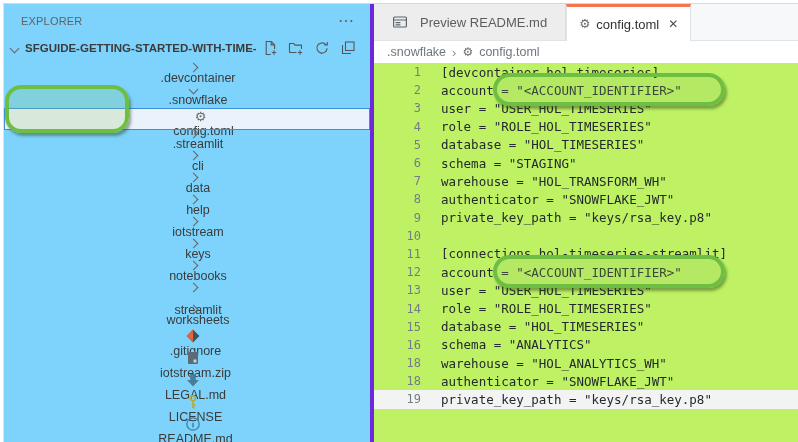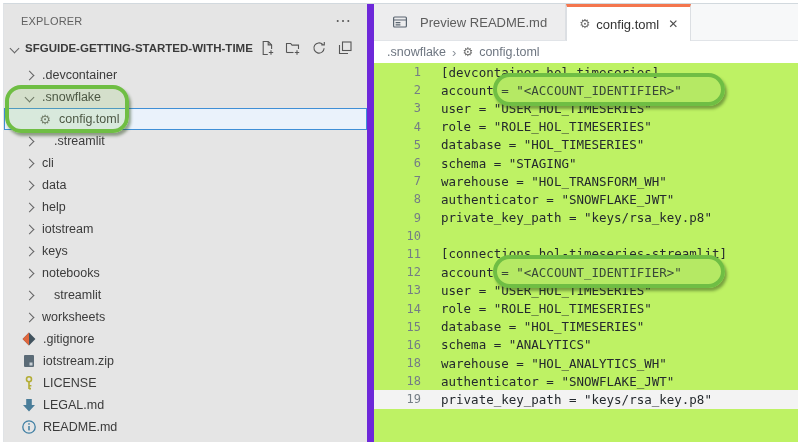--- a/index.html
+++ b/index.html
@@ -4,37 +4,37 @@
 <style>
   html,body{margin:0;padding:0;}
   body{
     width:798px;height:442px;overflow:hidden;position:relative;
     background:#fff;font-family:"Liberation Sans",sans-serif;color:#3b3b3b;
     -webkit-font-smoothing:antialiased;
   }
   .app{position:absolute;top:3px;left:3px;right:0;bottom:0;display:flex;
     border-top:1px solid #d2d9de;border-left:1px solid #e0e3e6;}
   
-  .sidebar{width:370px;flex:none;background:#e5e5e5;border-right:7px solid #6d28d9;
+  .sidebar{width:370px;flex:none;background:#7dd3fc;border-right:4px solid #6d28d9;
     box-sizing:border-box;display:flex;flex-direction:column;overflow:hidden;}
   .sb-header{height:33px;flex:none;display:flex;align-items:center;padding:0 16px 0 17px;}
   .sb-title{font-size:11px;color:#616161;flex:1;letter-spacing:.2px;}
   .sb-menu{color:#616161;font-size:16px;line-height:1;cursor:pointer;}
   .root-row{height:22px;flex:none;display:flex;align-items:center;padding-left:5px;cursor:pointer;}
   .chev{width:6px;height:6px;border-right:1.4px solid #646465;border-bottom:1.4px solid #646465;
     display:inline-block;flex:none;}
   .chev.right{transform:rotate(-45deg);}
   .chev.down{transform:rotate(45deg);}
   .root-row .chev{margin:0 7px 0 2px;}
   .root-label{font-weight:bold;font-size:11.5px;color:#3b3b3b;white-space:nowrap;overflow:hidden;margin-right:6px;}
   .root-actions{display:flex;gap:10px;margin-left:0;margin-right:14px;align-items:center;}
   .aicon{width:16px;height:16px;display:inline-flex;cursor:pointer;flex:none;}
   .aicon svg{stroke:#565656;fill:none;stroke-width:1.1;}
   .tree{padding-top:5px;flex:1;overflow:hidden;}
-  .trow{height:22px;display:flex;align-items:center;font-size:12.5px;color:#3b3b3b;cursor:pointer;box-sizing:border-box;}
+  .trow{height:22px;display:flex;align-items:center;font-size:12.5px;color:#3b3b3b;cursor:pointer;box-sizing:border-box;flex-direction:column;}
   .trow .chev{margin-right:9px;}
   .trow.sel{background:#eaf2fb;outline:1px solid #3f8fd6;outline-offset:-1px;}
   .tlabel{white-space:nowrap;}
   .ficon{width:16px;height:16px;flex:none;margin-right:6px;display:inline-flex;align-items:center;justify-content:center;}
   .gear-glyph{font-family:"DejaVu Sans",sans-serif;font-size:13px;color:#6d6d6d;line-height:1;}
   
   .editor{flex:1;min-width:0;display:flex;flex-direction:column;background:#bef264;}
   .tabstrip{height:37px;flex:none;display:flex;background:#f7f8f9;border-bottom:1px solid #e1e4e8;box-sizing:border-box;align-items:flex-start;}
   .tab{height:36px;display:flex;align-items:center;gap:6px;font-size:13px;color:#5d5d5d;
     background:#ededee;border-right:1px solid #dcdfe3;padding:0 18px;cursor:pointer;box-sizing:border-box;}
@@ -111,21 +111,21 @@
         <div class="trow" style="padding-left: 22px;">
           <span class="chev down"></span>
           <span class="tlabel">.snowflake</span>
         </div>
         <div class="trow sel" style="padding-left: 33px;">
           <span class="ficon">
             <span class="gear-glyph">⚙</span>
           </span>
           <span class="tlabel">config.toml</span>
         </div>
-        <div class="trow" style="padding-left: 22px; gap: 12px;">
+        <div class="trow" style="padding-left: 22px;">
           <span class="chev right"></span>
           <span class="tlabel">.streamlit</span>
         </div>
         <div class="trow" style="padding-left: 22px;">
           <span class="chev right"></span>
           <span class="tlabel">cli</span>
         </div>
         <div class="trow" style="padding-left: 22px;">
           <span class="chev right"></span>
           <span class="tlabel">data</span>
@@ -164,39 +164,39 @@
           <span class="tlabel">.gitignore</span>
         </div>
         <div class="trow" style="padding-left: 17px;">
           <span class="ficon">
             <svg width="16" height="16" viewBox="0 0 16 16">
               <rect x="3" y="2" width="10" height="12" rx="1" fill="#5b6b77"></rect>
               <rect x="8.5" y="9.5" width="3" height="3" fill="#c8d0d6"></rect>
             </svg>
           </span>
           <span class="tlabel">iotstream.zip</span>
+        </div>
+        <div class="trow" style="padding-left: 17px;">
+          <span class="ficon">
+            <svg width="16" height="16" viewBox="0 0 16 16">
+              <path d="M5.2 2h5.6v6H14L8 14.5 2 8h3.2z" fill="#4a7d99"></path>
+            </svg>
+          </span>
+          <span class="tlabel">LEGAL.md</span>
         </div>
         <div class="trow" style="padding-left: 17px;">
           <span class="ficon">
             <svg width="16" height="16" viewBox="0 0 16 16">
               <g stroke="#b3ad35" fill="none" stroke-width="1.6">
                 <circle cx="8" cy="4.3" r="2.5"></circle>
                 <path d="M8 6.8v7.2M8 10.8h2.4M8 13.6h2"></path>
               </g>
             </svg>
           </span>
           <span class="tlabel">LICENSE</span>
-        </div>
-        <div class="trow" style="padding-left: 17px;">
-          <span class="ficon">
-            <svg width="16" height="16" viewBox="0 0 16 16">
-              <path d="M5.2 2h5.6v6H14L8 14.5 2 8h3.2z" fill="#4a7d99"></path>
-            </svg>
-          </span>
-          <span class="tlabel">LEGAL.md</span>
         </div>
         <div class="trow" style="padding-left: 17px;">
           <span class="ficon">
             <svg width="16" height="16" viewBox="0 0 16 16">
               <circle cx="8" cy="8" r="6.2" fill="none" stroke="#3f7fa3" stroke-width="1.3"></circle>
               <rect x="7.25" y="7" width="1.5" height="4.4" fill="#3f7fa3"></rect>
               <rect x="7.25" y="4.2" width="1.5" height="1.5" fill="#3f7fa3"></rect>
             </svg>
           </span>
           <span class="tlabel">README.md</span>

